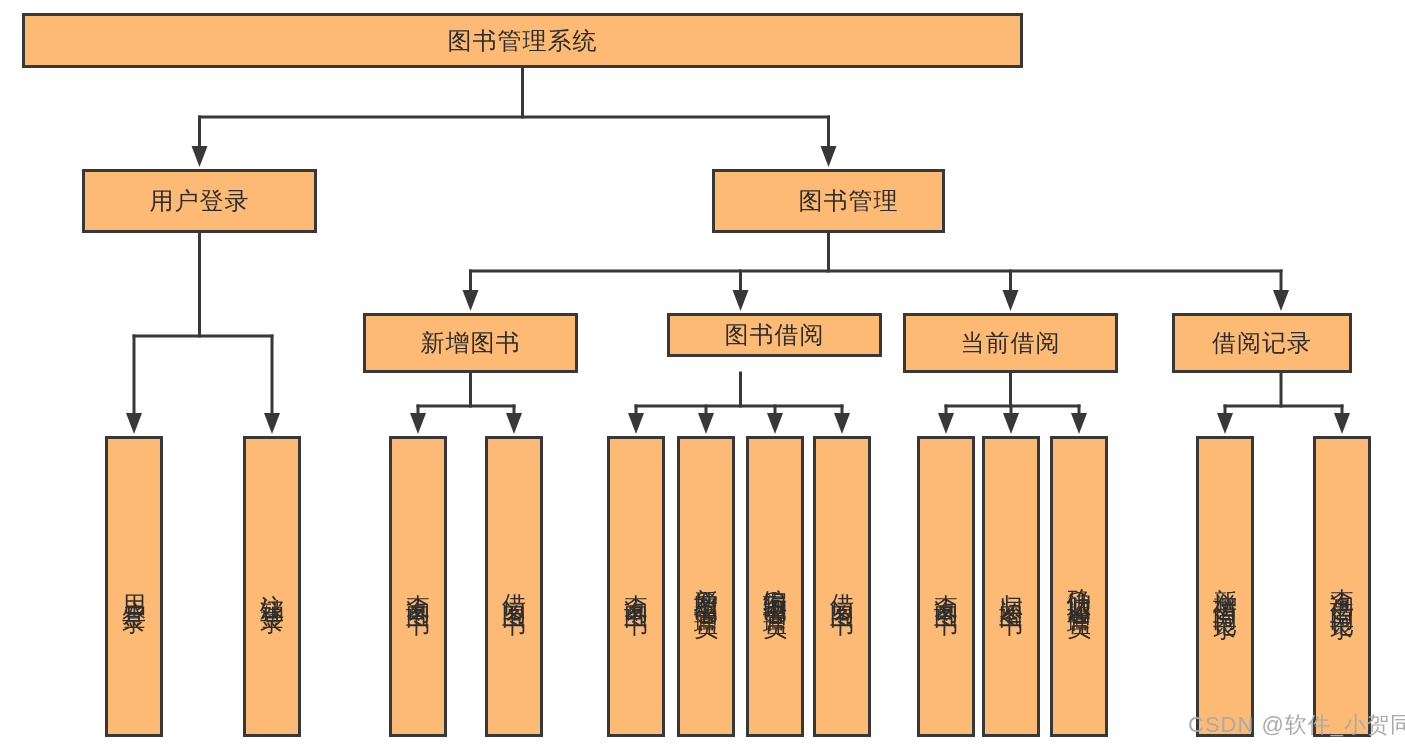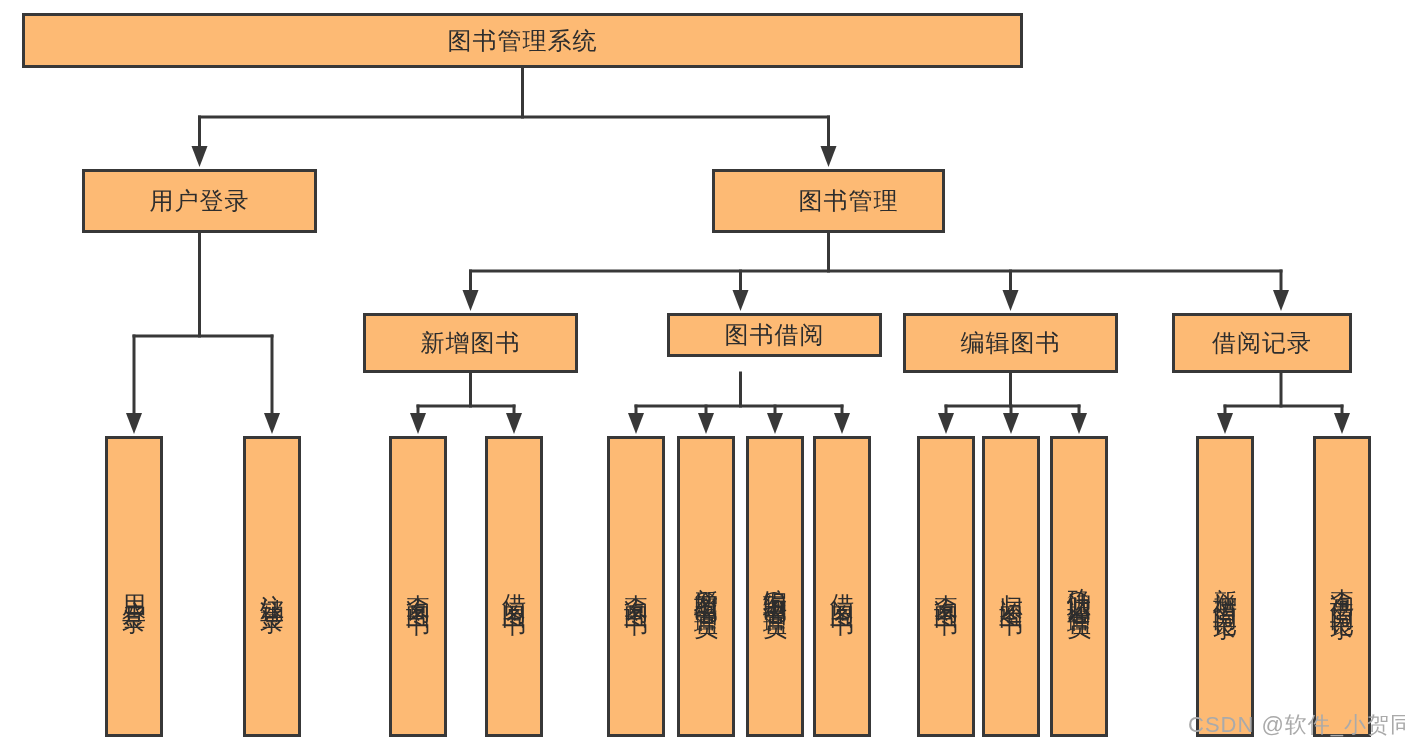--- a/index.html
+++ b/index.html
@@ -104,21 +104,21 @@
     <span class="h-label">图书管理</span>
   </div>
 
   <div class="node" style="left:363px;top:313px;width:215px;height:60px;">
     <span class="h-label">新增图书</span>
   </div>
   <div class="node" style="left:633px;top:313px;width:215px;height:44px;margin-left:34px;">
     <span class="h-label">图书借阅</span>
   </div>
   <div class="node" style="left:903px;top:313px;width:215px;height:60px;">
-    <span class="h-label">编辑图书</span>
+    <span class="h-label">当前借阅</span>
   </div>
   <div class="node" style="left:1172px;top:313px;width:180px;height:60px;">
     <span class="h-label">借阅记录</span>
   </div>
 
   <div class="node leaf" style="left:105px;">
     <span class="v-label">用户登录</span>
   </div>
   <div class="node leaf" style="left:243px;">
     <span class="v-label">注销登录</span>

